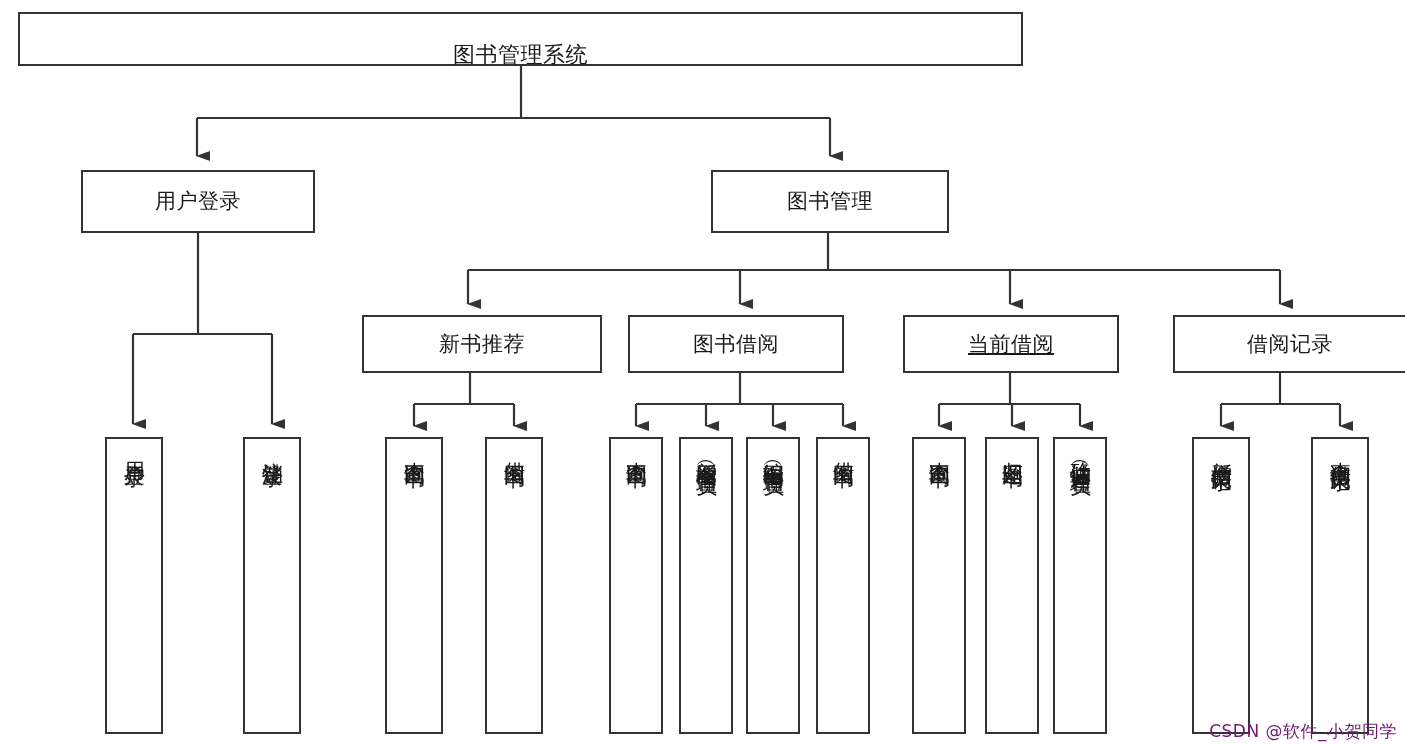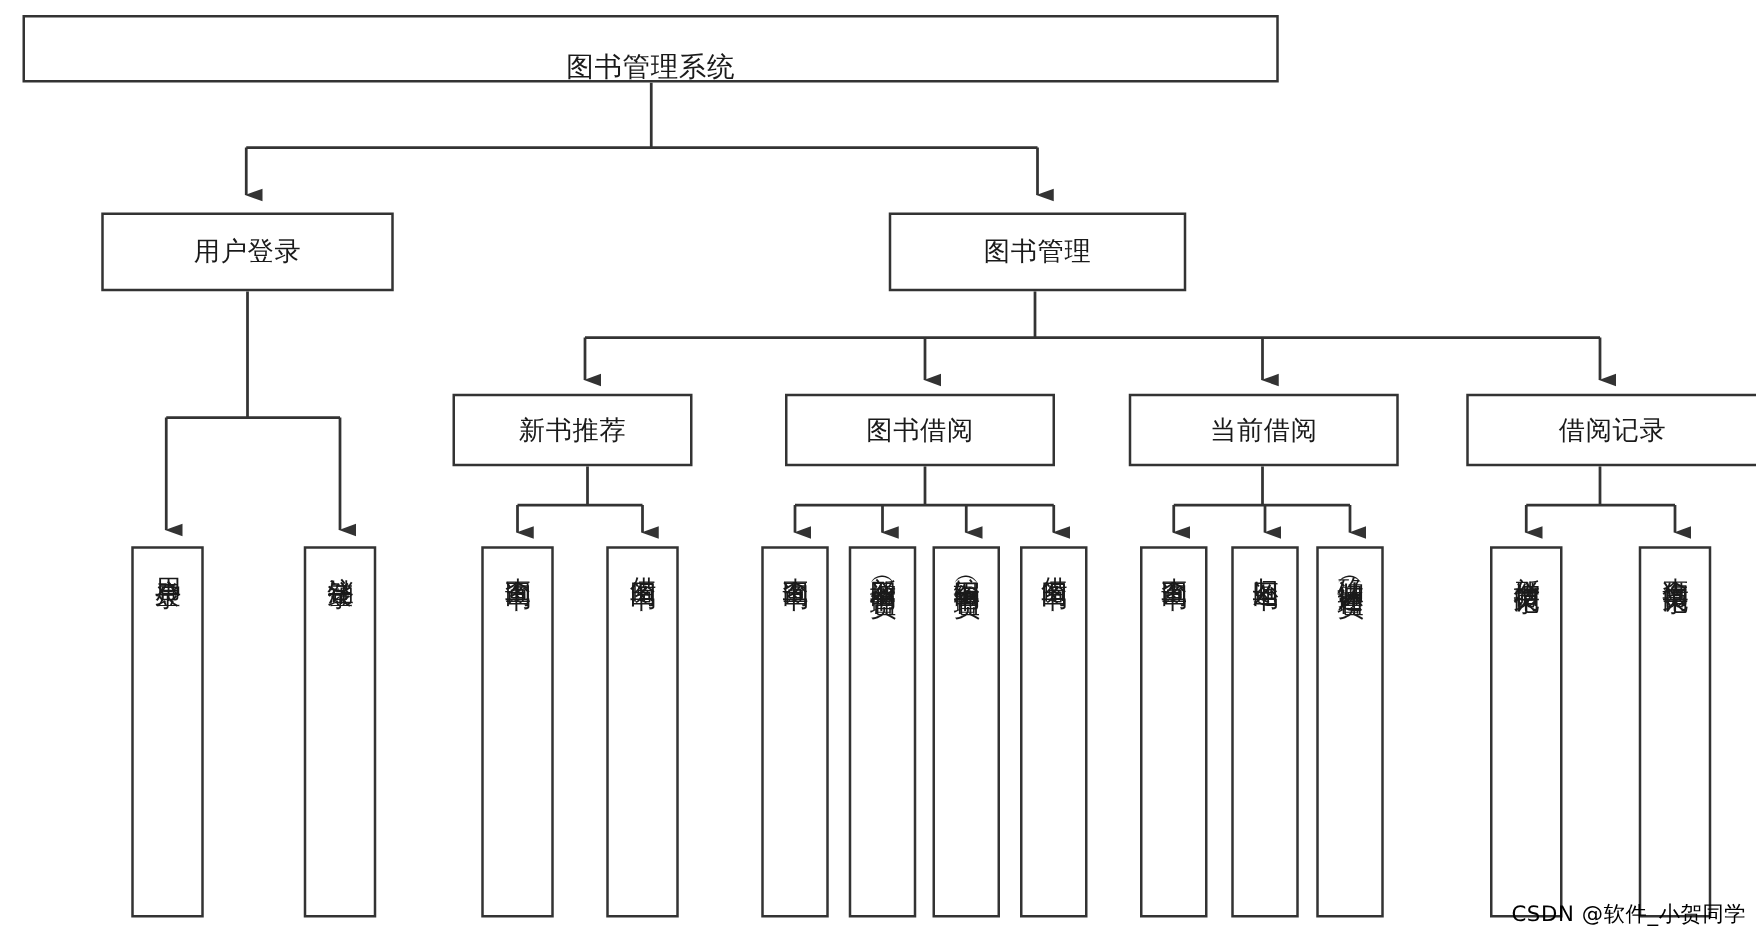--- a/index.html
+++ b/index.html
@@ -69,21 +69,21 @@
     fill: none;
   }
   .arrow-head {
     fill: #333333;
   }
   .watermark {
     position: absolute;
     right: 8px;
     bottom: 4px;
     font-size: 17px;
-    color: #000000;
+    color: #701a75;
     white-space: nowrap;
     letter-spacing: 0.5px;
   }
 </style>
 </head>
 <body>
 
 <div id="canvas">
 
   <svg class="links" viewBox="0 0 1405 747">
@@ -153,29 +153,29 @@
   </div>
 
   <div class="node horiz" style="left:81px; top:170px; width:234px; height:63px;">
     <span class="node-label">用户登录</span>
   </div>
 
   <div class="node horiz" style="left:711px; top:170px; width:238px; height:63px;">
     <span class="node-label">图书管理</span>
   </div>
 
-  <div class="node horiz" style="left:362px; top:315px; width:192px; height:58px;">
+  <div class="node horiz" style="left:362px; top:315px; width:240px; height:58px;">
     <span class="node-label">新书推荐</span>
   </div>
 
   <div class="node horiz" style="left:628px; top:315px; width:216px; height:58px;">
     <span class="node-label">图书借阅</span>
   </div>
 
-  <div class="node horiz" style="left:903px; top:315px; width:216px; height:58px;">
+  <div class="node horiz" style="left:903px; top:315px; width:216px; height:58px;text-decoration:underline;">
     <span class="node-label">当前借阅</span>
   </div>
 
   <div class="node horiz" style="left:1173px; top:315px; width:234px; height:58px;">
     <span class="node-label">借阅记录</span>
   </div>
 
   <div class="node leaf" style="left:105px; top:437px; width:58px; height:297px;">
     <span class="node-label">用户登录</span>
   </div>

